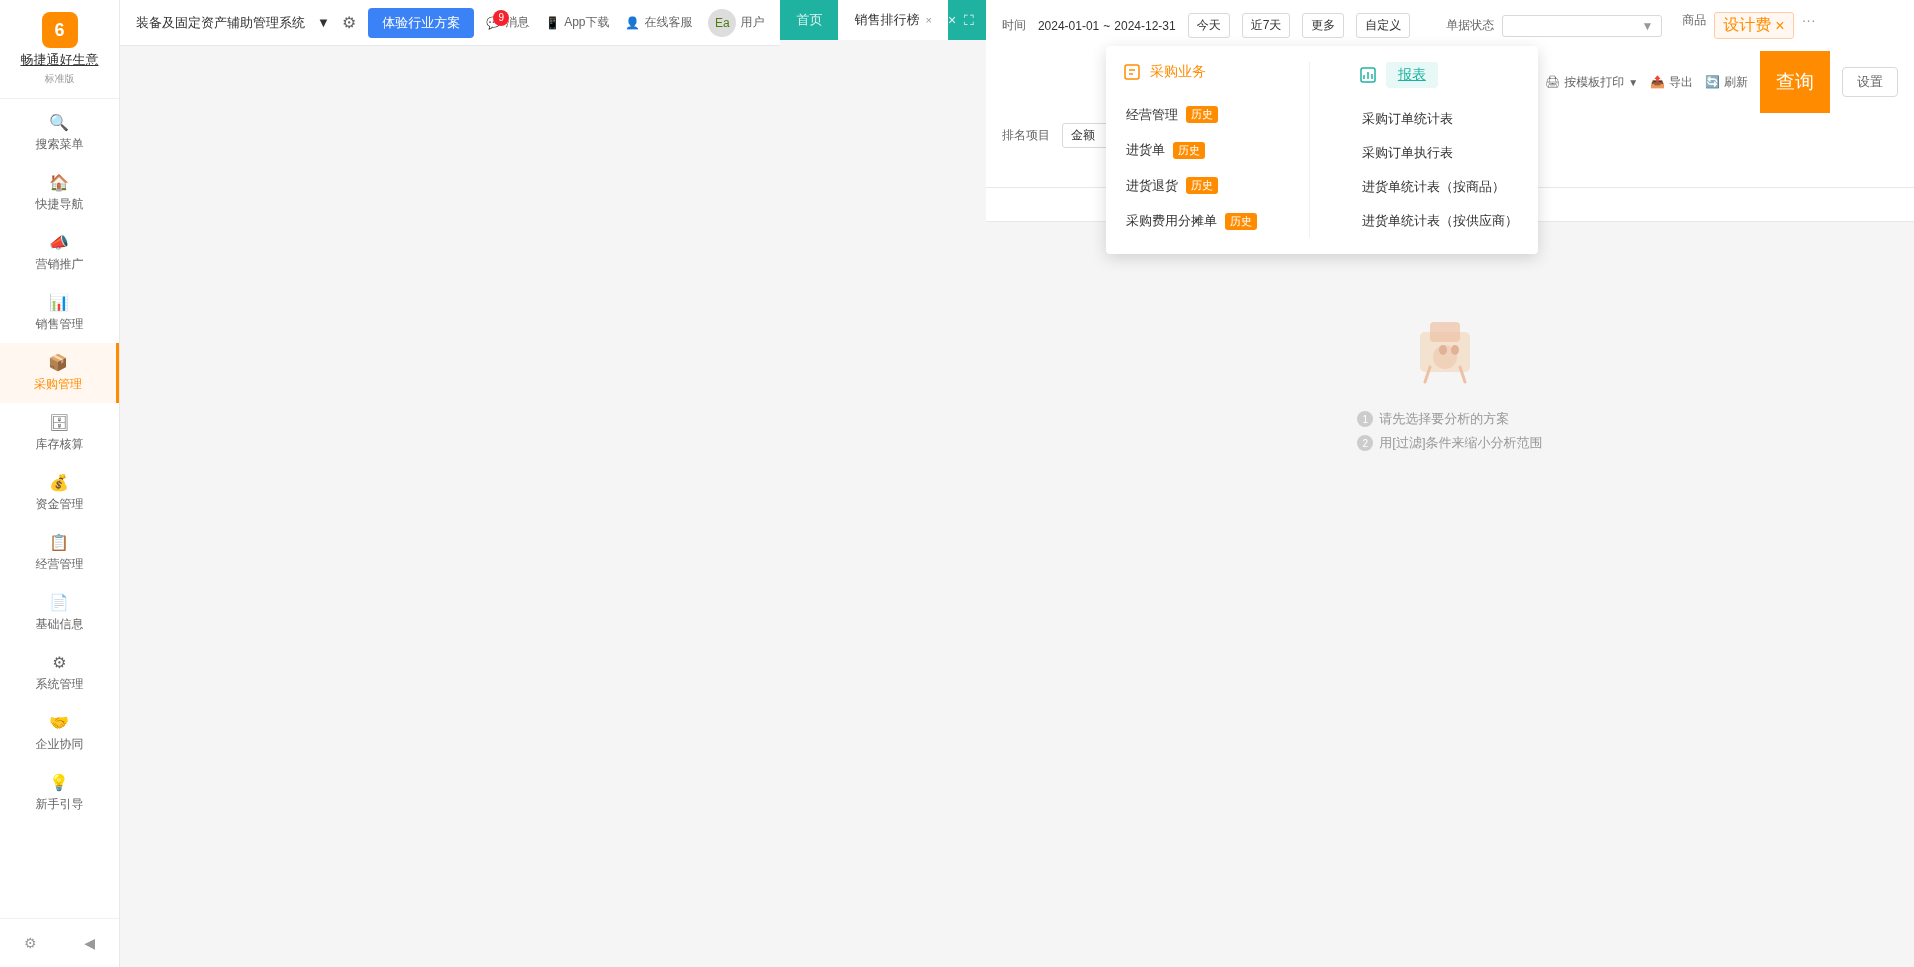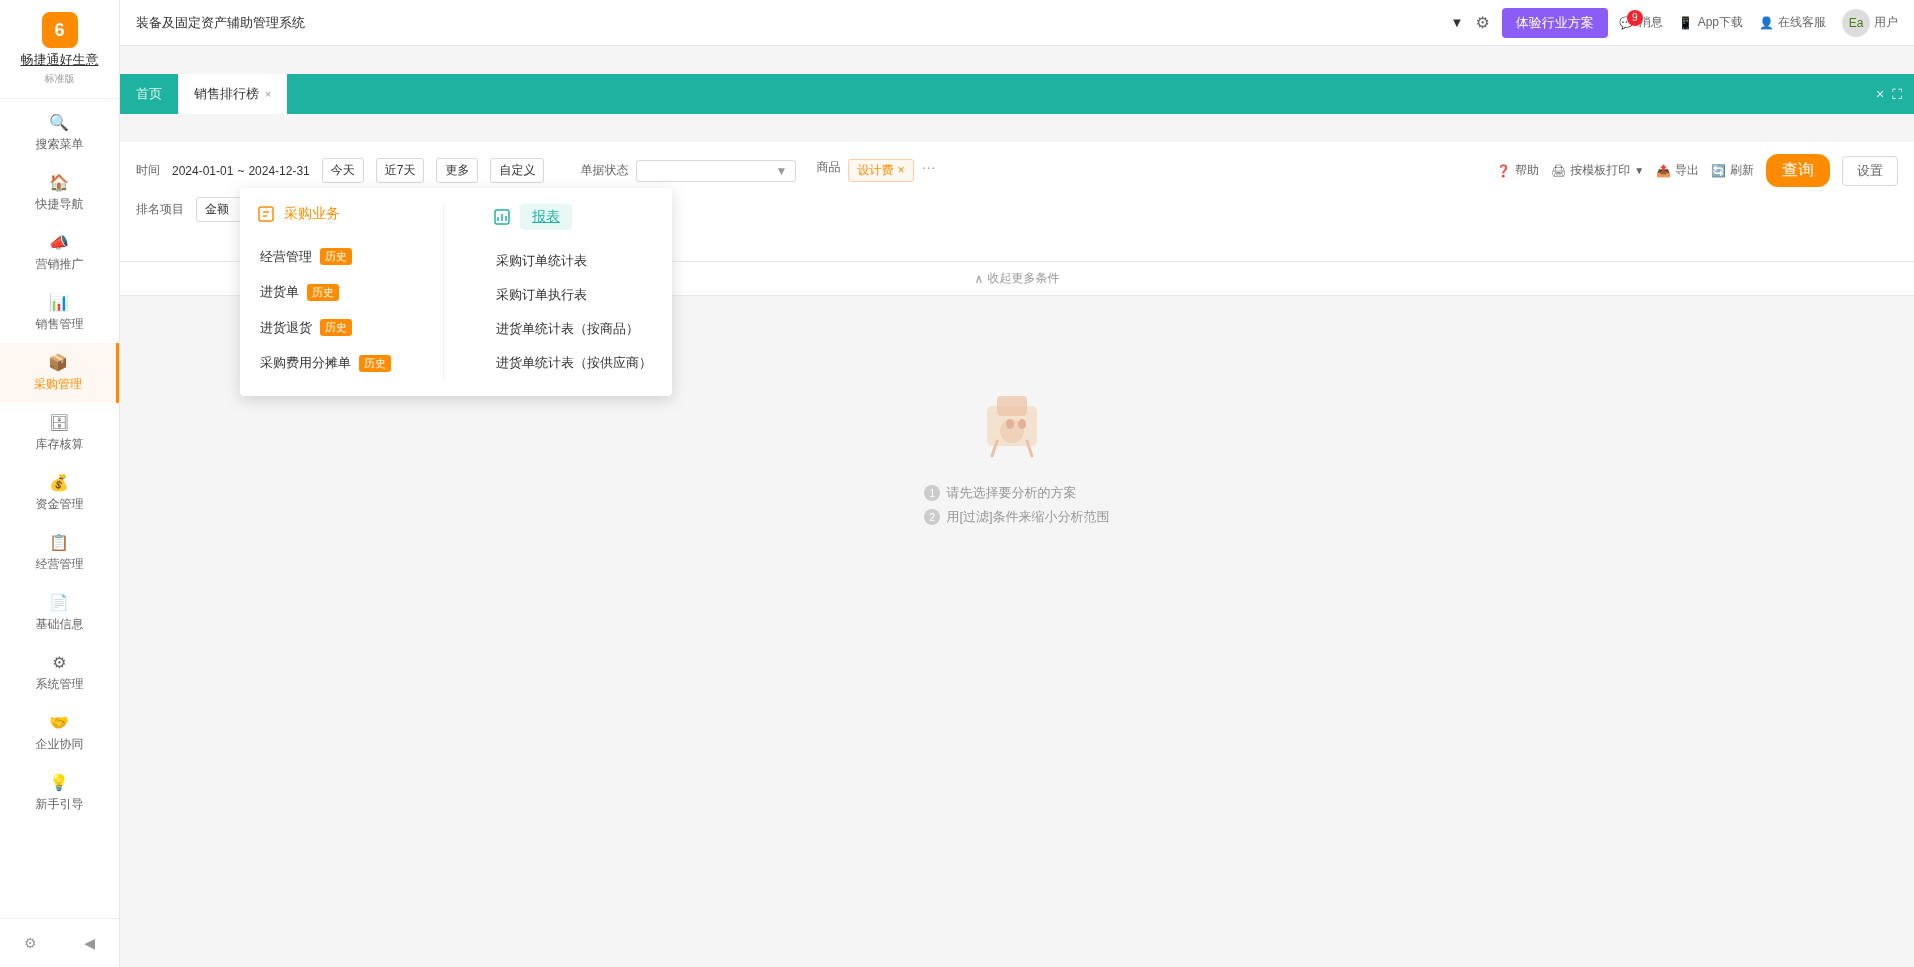--- a/index.html
+++ b/index.html
@@ -58,21 +58,21 @@
 
     .sidebar-bottom {
       padding: 12px 0;
       border-top: 1px solid #f0f0f0;
       display: flex;
       justify-content: space-around;
     }
     .sidebar-bottom-btn { color: #999; cursor: pointer; font-size: 14px; padding: 4px; }
 
     
-    .main-area { flex: 1; display: flex; flex-direction: column; min-width: 0; gap: 28px; }
+    .main-area { flex: 1; display: flex; flex-direction: row; min-width: 0; }
 
     
     .topbar {
       height: 46px;
       background: #fff;
       display: flex;
       align-items: center;
       padding: 0 16px;
       border-bottom: 1px solid #e8e8e8;
       gap: 12px;
@@ -81,21 +81,21 @@
     .topbar-dropdown {
       display: flex;
       align-items: center;
       gap: 4px;
       cursor: pointer;
       color: #333;
     }
     .topbar-actions { display: flex; align-items: center; gap: 16px; margin-left: auto; }
     .topbar-action { display: flex; align-items: center; gap: 4px; cursor: pointer; color: #666; font-size: 12px; }
     .topbar-btn-industry {
-      background: #8b5cf6;
+      background: #3b82f6;
       color: white;
       border: none;
       padding: 6px 14px;
       border-radius: 4px;
       cursor: pointer;
       font-size: 13px;
     }
     .settings-icon { color: #666; cursor: pointer; font-size: 16px; }
     .msg-icon-wrap { position: relative; cursor: pointer; }
     .msg-badge {
@@ -197,42 +197,41 @@
       background: #fff;
     }
     .filter-tag {
       display: flex;
       align-items: center;
       background: #fff7f0;
       border: 1px solid #ffccaa;
       border-radius: 3px;
       padding: 2px 8px;
       gap: 4px;
-      font-size: 12px;
+      font-size: 16px;
       color: #ff8c00;
-      font-family: Liberation Mono, monospace;
     }
     .filter-tag .close { cursor: pointer; }
     .toolbar-right { margin-left: auto; display: flex; align-items: center; gap: 12px; }
     .toolbar-btn {
       display: flex;
       align-items: center;
       gap: 4px;
       cursor: pointer;
       color: #666;
       font-size: 12px;
     }
     .btn-query {
       background: #ff8c00;
       color: white;
       border: none;
-      padding: 6px 16px;
-      border-radius: 12px;
-      cursor: pointer;
-      font-size: 16px;
+      padding: 18px 16px;
+      border-radius: 0;
+      cursor: pointer;
+      font-size: 19px;
     }
     .btn-settings {
       background: #fff;
       color: #666;
       border: 1px solid #d9d9d9;
       padding: 5px 14px;
       border-radius: 4px;
       cursor: pointer;
       font-size: 13px;
     }

